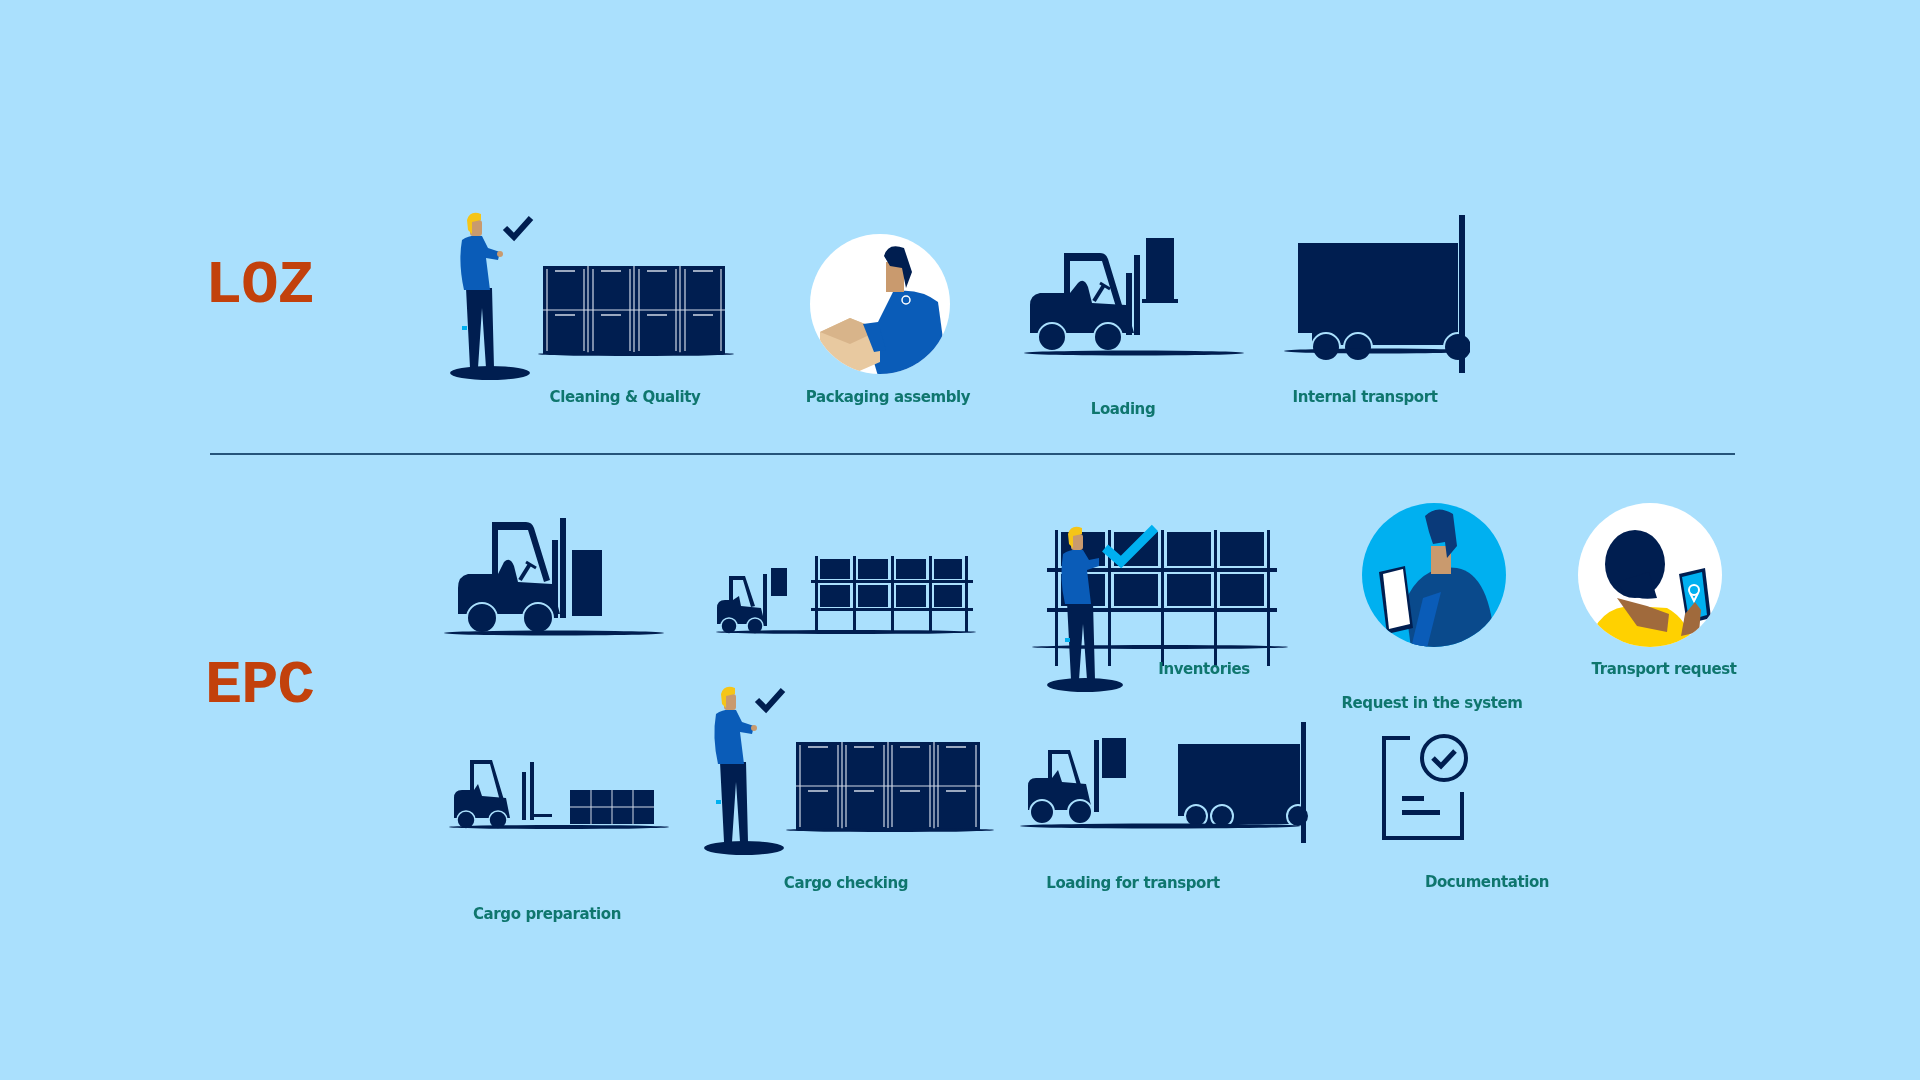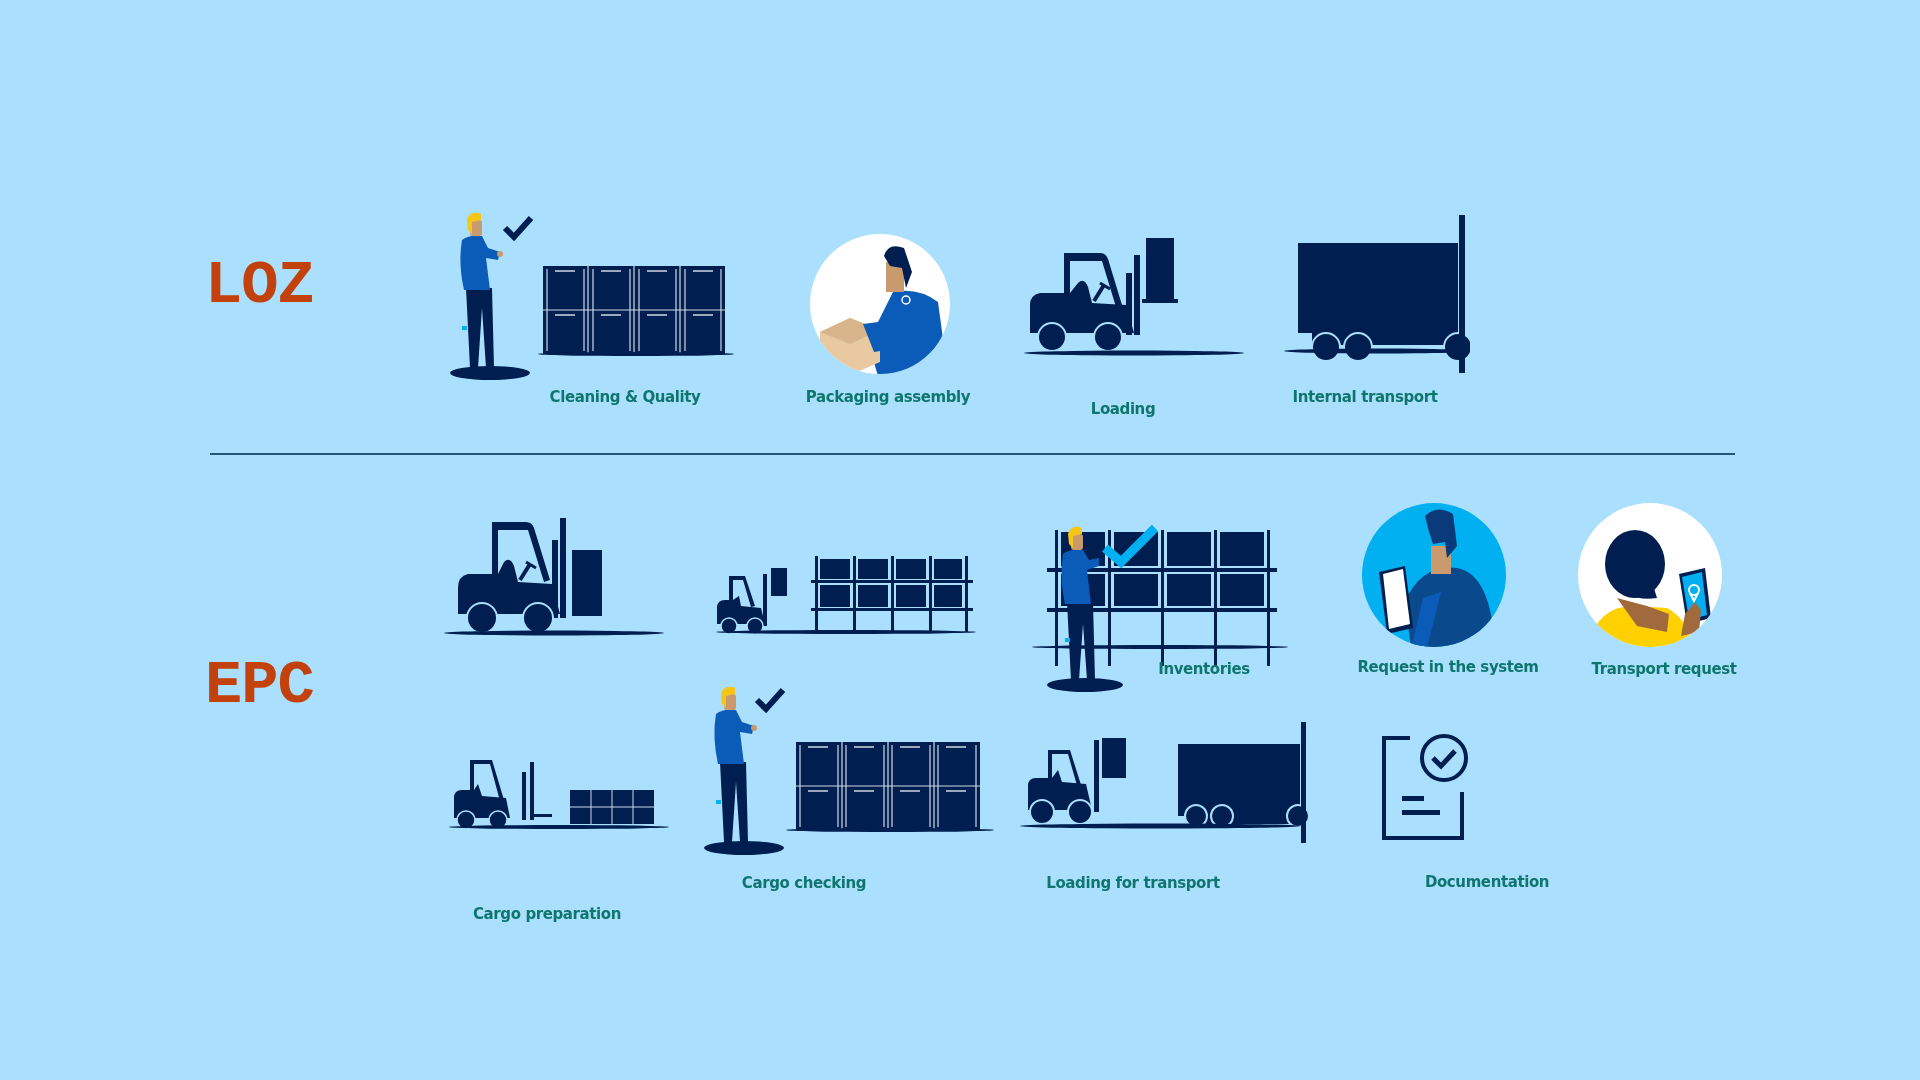--- a/index.html
+++ b/index.html
@@ -216,21 +216,21 @@
     <g clip-path="url(#c2)">
       <path d="M44 100 Q60 62 96 66 Q130 72 134 146 L50 146 Z" fill="#0a4a8c"></path>
       <path d="M50 146 L62 96 L80 90 L66 146 Z" fill="#0a5cb8"></path>
       <rect x="70" y="44" width="20" height="28" fill="#c99a6e"></rect>
       <path d="M64 14 Q76 2 92 12 L96 44 L86 56 L84 40 L72 42 L68 30 Z" fill="#0a3a7a"></path>
       <path d="M18 70 L44 64 L52 126 L26 132 Z" fill="#001e50"></path>
       <path d="M22 72 L42 67 L49 122 L28 127 Z" fill="#ffffff"></path>
     </g>
   </svg>
 </div>
-<div class="label" style="left:1432px; top:658px;margin-left:16px;">Request in the system</div>
+<div class="label" style="left:1432px; top:694px;">Request in the system</div>
 
 <div class="illus" style="left:1577px; top:502px;">
   <svg width="146" height="146" viewBox="0 0 146 146">
     <defs>
         <clipPath id="c3">
           <circle cx="73" cy="73" r="72"></circle>
         </clipPath>
       </defs>
     <circle cx="73" cy="73" r="72" fill="#ffffff"></circle>
     <g clip-path="url(#c3)">
@@ -305,21 +305,21 @@
           <line x1="150" y1="5" x2="170" y2="5"></line>
         <line x1="12" y1="49" x2="32" y2="49"></line>
           <line x1="58" y1="49" x2="78" y2="49"></line>
           <line x1="104" y1="49" x2="124" y2="49"></line>
           <line x1="150" y1="49" x2="170" y2="49"></line>
       </g>
     </g>
     <ellipse cx="190" cy="146" rx="104" ry="2" fill="#001e50"></ellipse>
   </svg>
 </div>
-<div class="label" style="left:804px; top:874px;">Cargo checking</div>
+<div class="label" style="left:846px; top:874px;">Cargo checking</div>
 
 <div class="illus" style="left:1018px; top:720px;">
   <svg width="290" height="125" viewBox="0 0 290 125">
     <path d="M30 30 L52 30 L64 68 L60 69 L50 34 L34 34 L34 58 L30 58 Z" fill="#001e50"></path>
     <path d="M10 66 Q10 58 18 58 L34 58 L40 50 L44 62 L68 64 L74 90 L10 90 Z" fill="#001e50"></path>
     <rect x="76" y="20" width="5" height="72" fill="#001e50"></rect>
     <rect x="84" y="18" width="24" height="40" fill="#001e50"></rect>
     <circle cx="24" cy="92" r="12" fill="#001e50" stroke="#aae0fd" stroke-width="2"></circle>
     <circle cx="62" cy="92" r="12" fill="#001e50" stroke="#aae0fd" stroke-width="2"></circle>
     <rect x="160" y="24" width="122" height="72" fill="#001e50"></rect>

